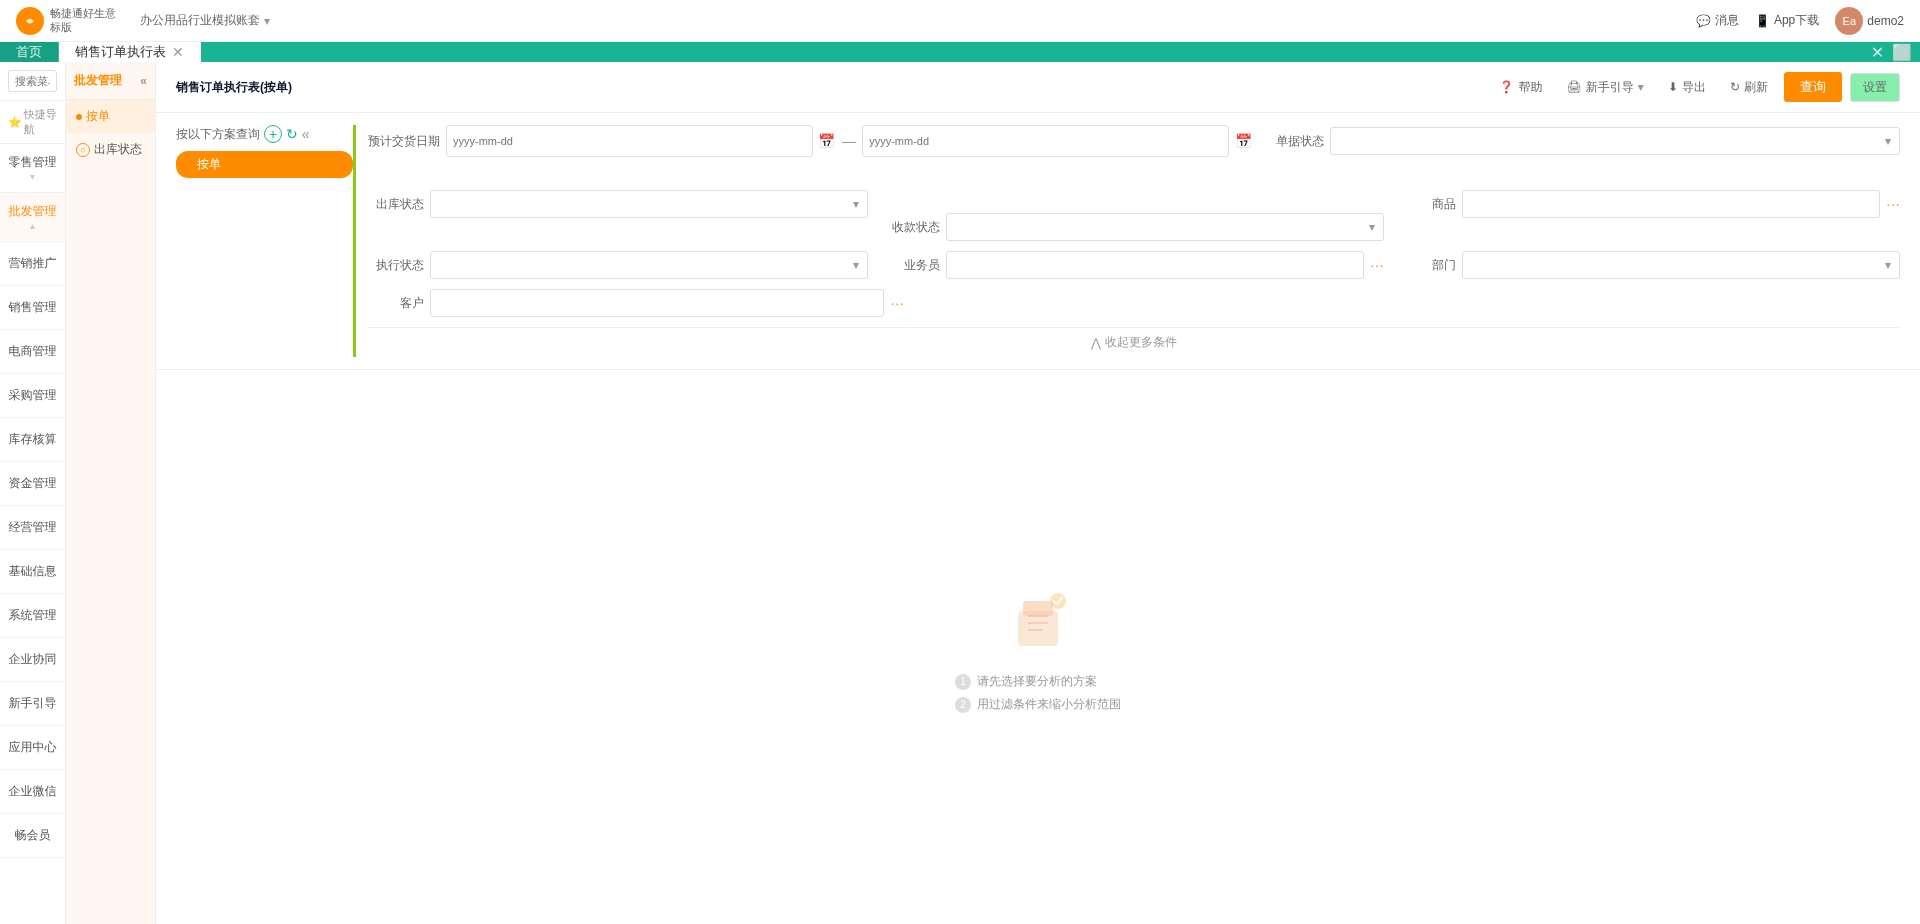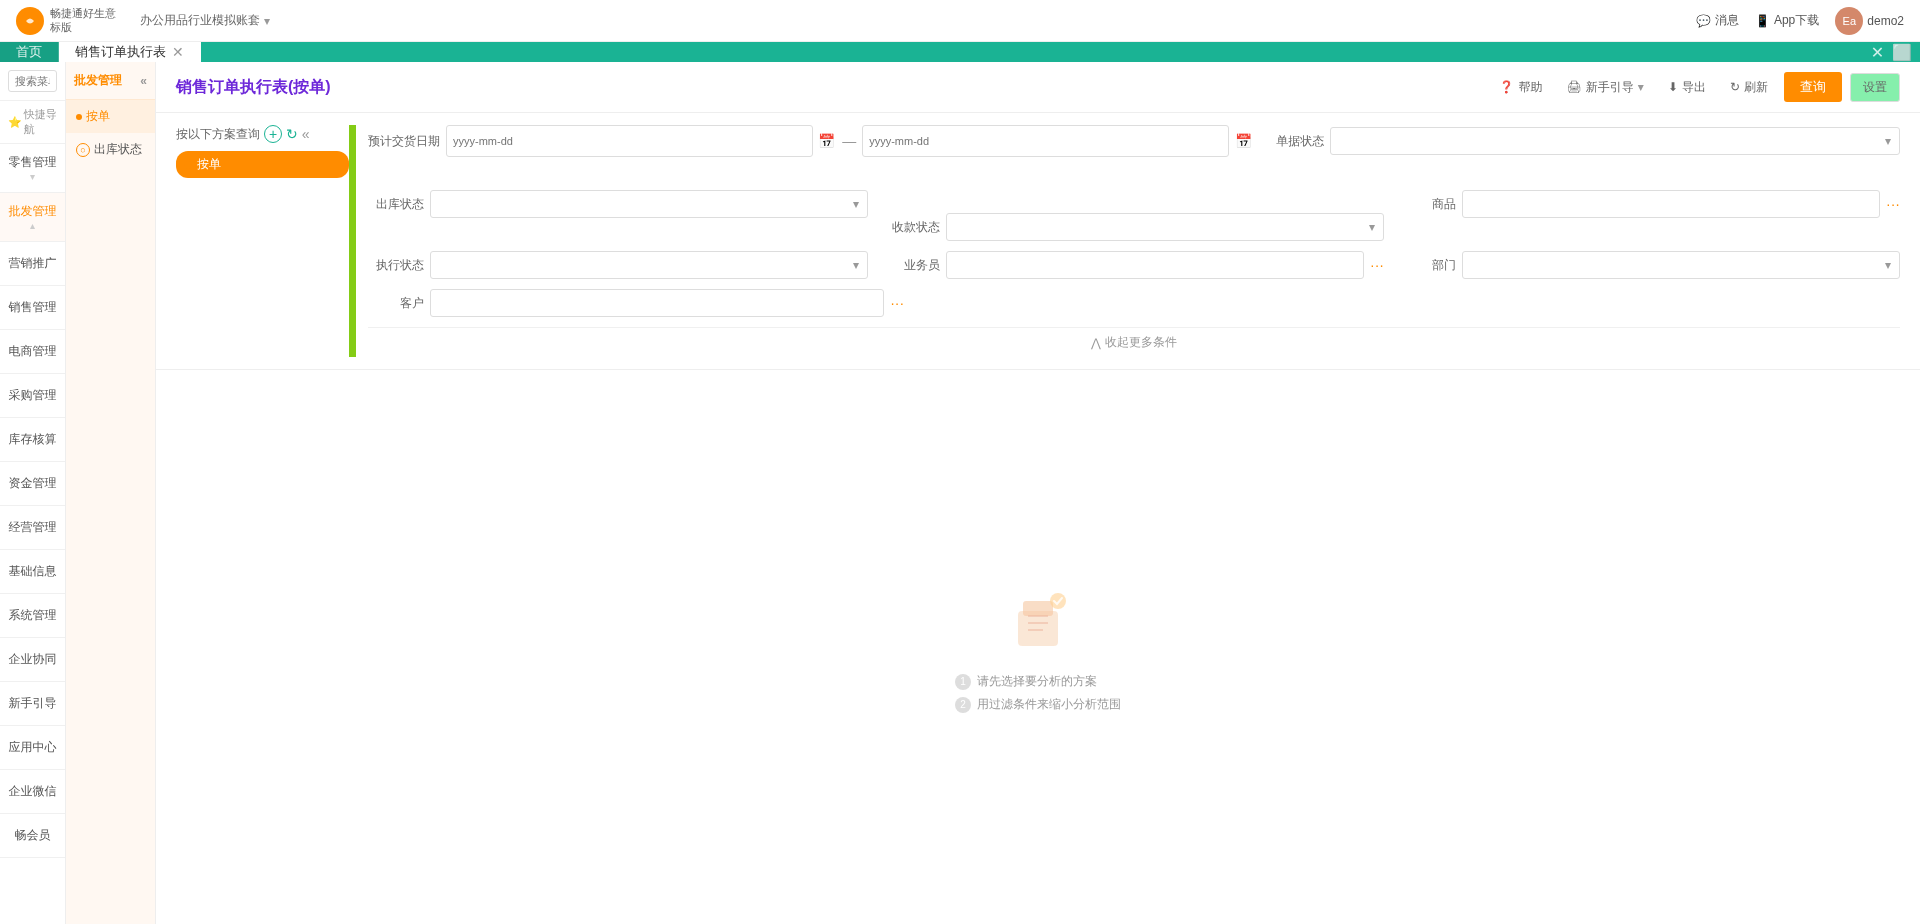--- a/index.html
+++ b/index.html
@@ -241,23 +241,23 @@
     
     .page-header {
       background: #fff;
       padding: 10px 20px;
       border-bottom: 1px solid #eee;
       display: flex;
       align-items: center;
       justify-content: space-between;
     }
     .page-title {
-      font-size: 16px;
+      font-size: 12px;
       font-weight: bold;
-      color: #6d28d9;
+      color: #0f172a;
     }
     .page-action-btn {
       display: flex;
       align-items: center;
       gap: 4px;
       font-size: 12px;
       color: #666;
       cursor: pointer;
       padding: 4px 8px;
       border-radius: 3px;
@@ -292,21 +292,21 @@
       padding: 12px 20px;
       border-bottom: 1px solid #eee;
     }
     .filter-section {
       display: flex;
       gap: 0;
     }
     .filter-left-panel {
       width: 180px;
       flex-shrink: 0;
-      border-right: 7px solid #84cc16;
+      border-right: 3px solid #84cc16;
       margin-right: 12px;
     }
     .filter-left-title {
       font-size: 12px;
       color: #666;
       margin-bottom: 8px;
       display: flex;
       align-items: center;
       gap: 4px;
     }

